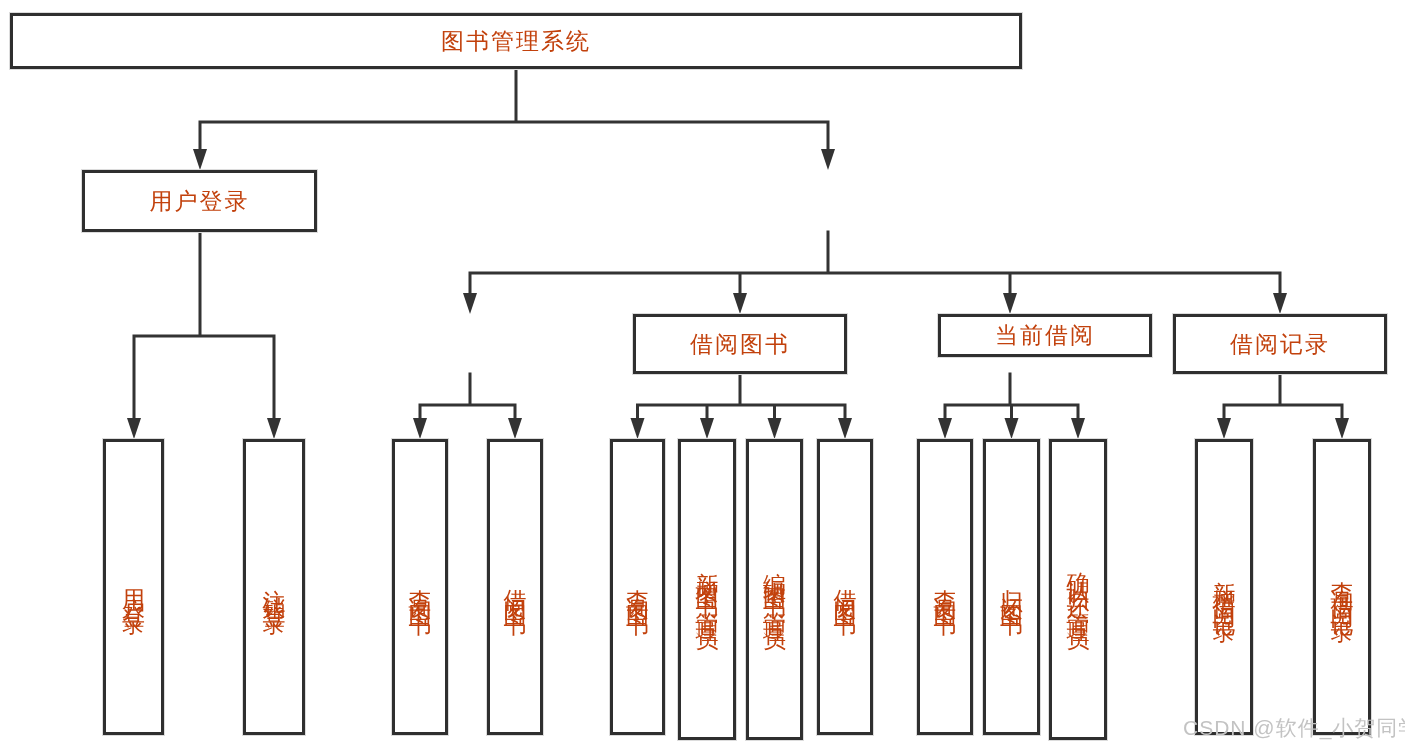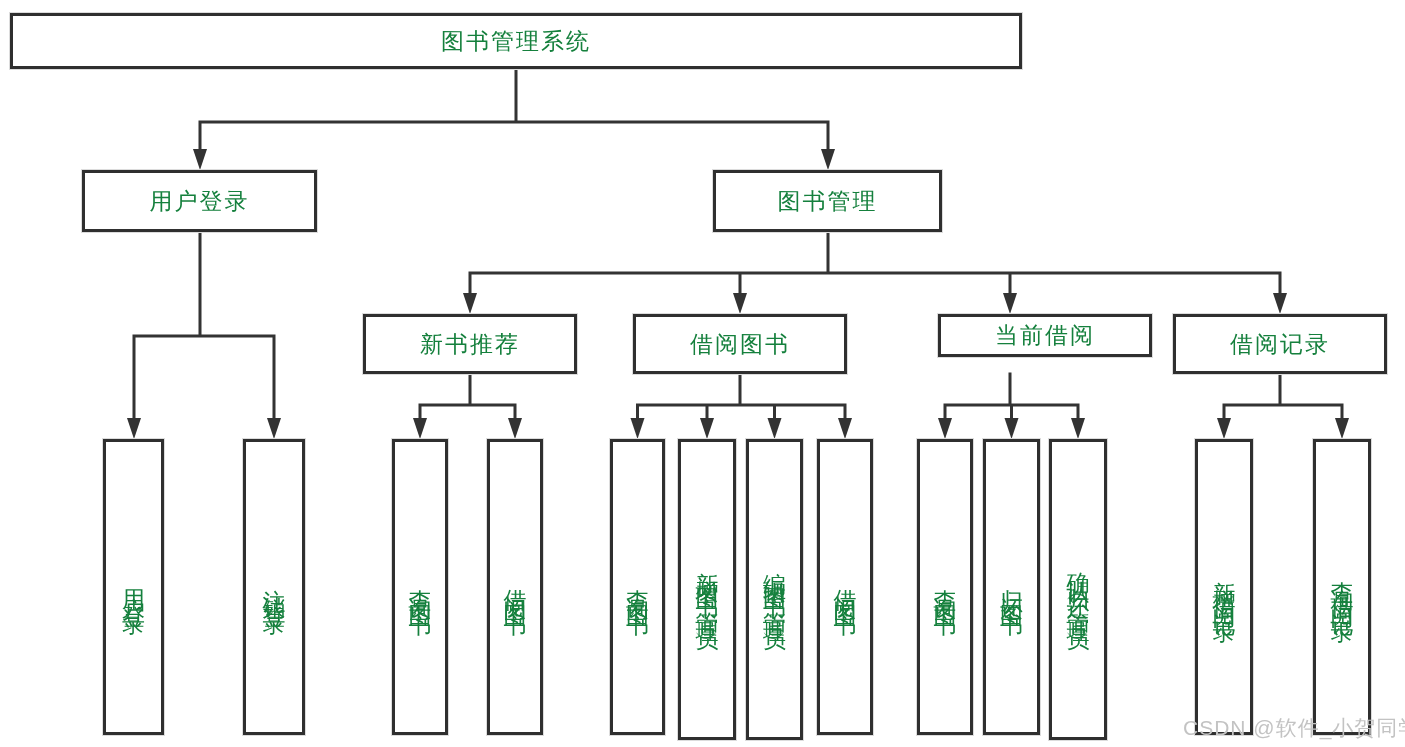--- a/index.html
+++ b/index.html
@@ -6,21 +6,21 @@
   body{
     width:1405px;height:747px;background:#ffffff;overflow:hidden;
     font-family:"Liberation Sans","DejaVu Sans",sans-serif;
   }
   .stage{position:absolute;left:0;top:0;width:1405px;height:747px;}
   .connectors{position:absolute;left:0;top:0;pointer-events:none;}
   .box{
     position:absolute;box-sizing:border-box;background:#ffffff;
     border:3px solid #2f2f2f;box-shadow:0 0 0 1px #dcdcdc;
     display:flex;align-items:center;justify-content:center;
-    color:#15803d;
+    color:#c2410c;
   }
   .hbox{font-size:23px;letter-spacing:2px;white-space:nowrap;}
   .vbox span{
     writing-mode:vertical-rl;text-orientation:mixed;
     font-size:23px;letter-spacing:8px;line-height:1;white-space:nowrap;
   }
   .watermark{
     position:absolute;left:1183px;top:714px;z-index:5;
     font-size:21px;letter-spacing:1px;color:#c3c3c3;white-space:nowrap;
   }
@@ -61,27 +61,21 @@
     </g>
   </svg>
 
   <div class="box hbox" style="left:10px;top:13px;width:1012px;height:56px">
     <span>图书管理系统</span>
   </div>
 
   <div class="box hbox" style="left:82px;top:170px;width:235px;height:62px">
     <span>用户登录</span>
   </div>
-  <div class="box hbox" style="left:713px;top:170px;width:229px;height:62px">
-    <span>图书管理</span>
-  </div>
 
-  <div class="box hbox" style="left:363px;top:314px;width:214px;height:60px">
-    <span>新书推荐</span>
-  </div>
   <div class="box hbox" style="left:633px;top:314px;width:214px;height:60px">
     <span>借阅图书</span>
   </div>
   <div class="box hbox" style="left:938px;top:314px;width:214px;height:43px">
     <span>当前借阅</span>
   </div>
   <div class="box hbox" style="left:1173px;top:314px;width:214px;height:60px">
     <span>借阅记录</span>
   </div>
 

